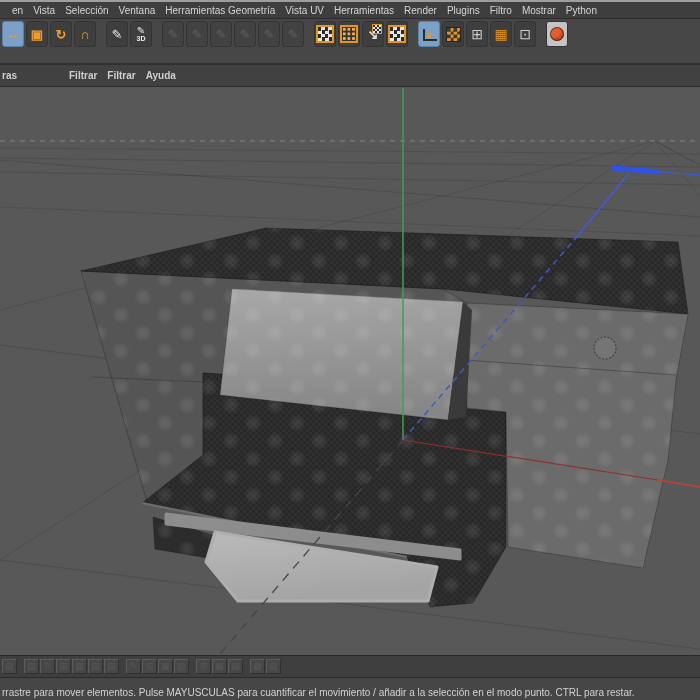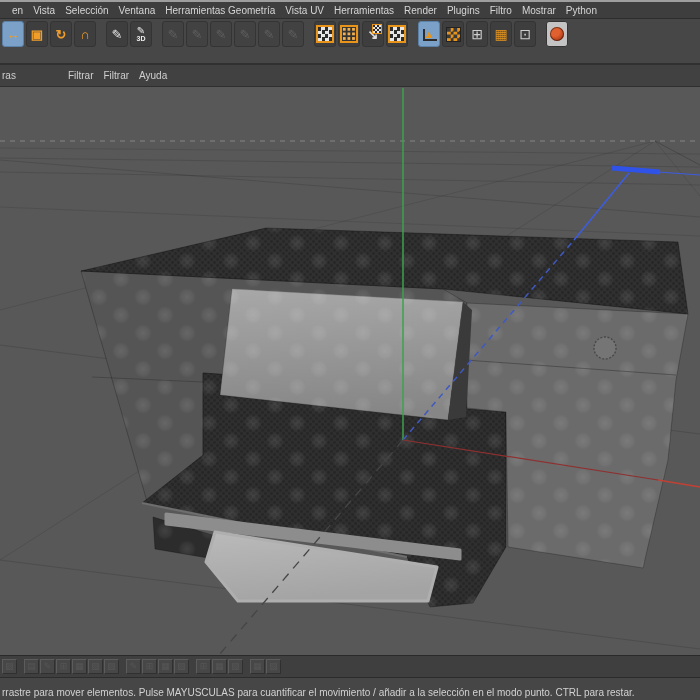--- a/index.html
+++ b/index.html
@@ -9,21 +9,21 @@
   .topline{position:absolute;left:0;top:0;width:700px;height:2px;background:#9e9e9e;}
   .menubar{position:absolute;left:0;top:2px;width:700px;height:16px;background:#3e3e3e;
            display:flex;align-items:center;gap:10px;padding-left:12px;box-sizing:border-box;}
   .menu-item{font-size:10px;font-weight:500;color:#d6d6d6;white-space:nowrap;cursor:default;}
   .sep1{position:absolute;left:0;top:18px;width:700px;height:1px;background:#2d2d2d;}
   .toolbar{position:absolute;left:0;top:19px;width:700px;height:44px;background:#474747;
            display:flex;align-items:flex-start;padding:2px 0 0 1px;box-sizing:border-box;}
   .sep2{position:absolute;left:0;top:63px;width:700px;height:2px;background:#303030;}
   .vpmenubar{position:absolute;left:0;top:65px;width:700px;height:21px;background:#414141;
              display:flex;align-items:center;gap:10px;padding-left:2px;box-sizing:border-box;}
-  .vpmenu-item{font-size:10px;font-weight:400;color:#cfcfcf;white-space:nowrap;cursor:default;}
+  .vpmenu-item{font-size:10px;font-weight:700;color:#cfcfcf;white-space:nowrap;cursor:default;}
   .vpmenubar .vpmenu-item:first-child{margin-right:42px;}
   .sep3{position:absolute;left:0;top:86px;width:700px;height:1px;background:#2e2e2e;}
   .viewport{position:absolute;left:0;top:87px;width:700px;height:568px;background:#585858;}
   .sep4{position:absolute;left:0;top:655px;width:700px;height:1px;background:#2a2a2a;}
   .iconbar{position:absolute;left:0;top:656px;width:700px;height:21px;background:#3f3f3f;
            display:flex;align-items:center;gap:7px;padding-left:2px;box-sizing:border-box;}
   .bgrp{display:flex;gap:1px;}
   .bicon{width:15px;height:15px;background:#474747;border-top:1px solid #5c5c5c;border-left:1px solid #5c5c5c;
          border-right:1px solid #303030;border-bottom:1px solid #303030;box-sizing:border-box;
          display:flex;align-items:center;justify-content:center;}

